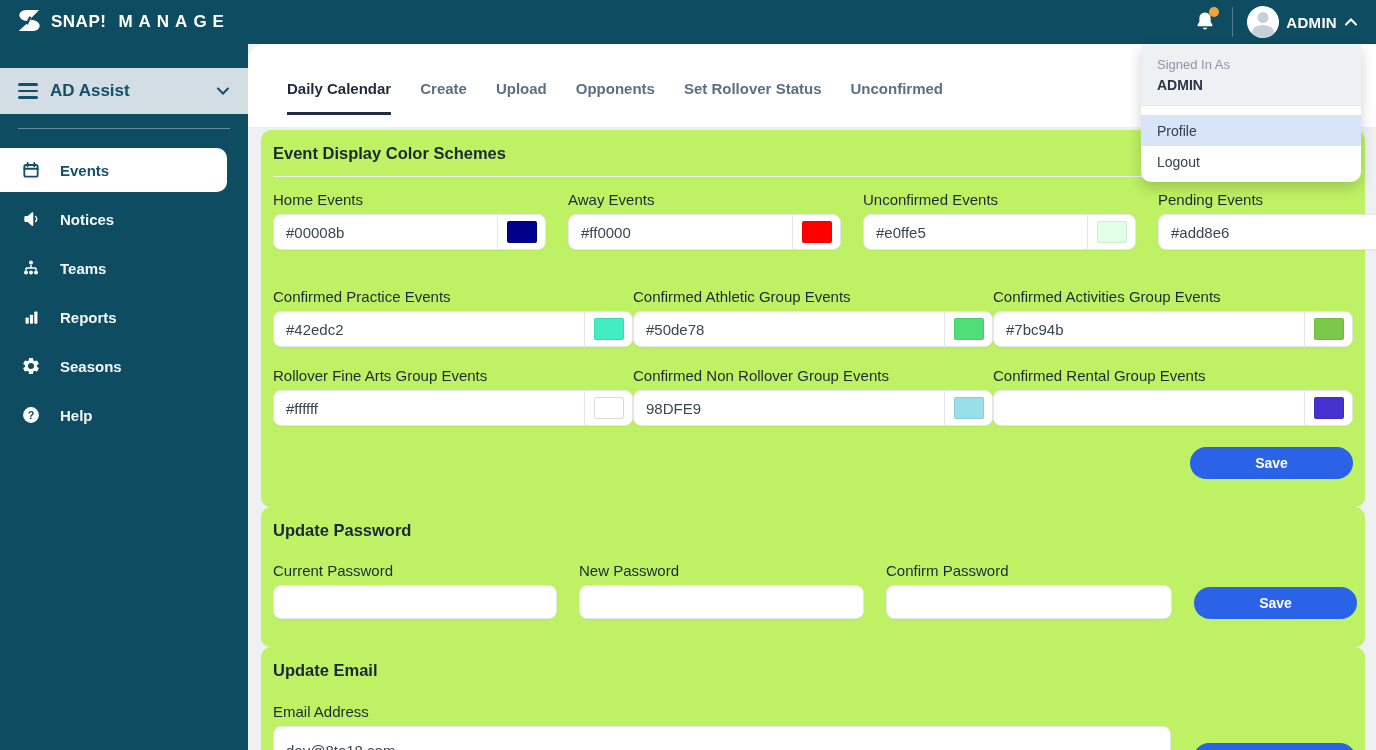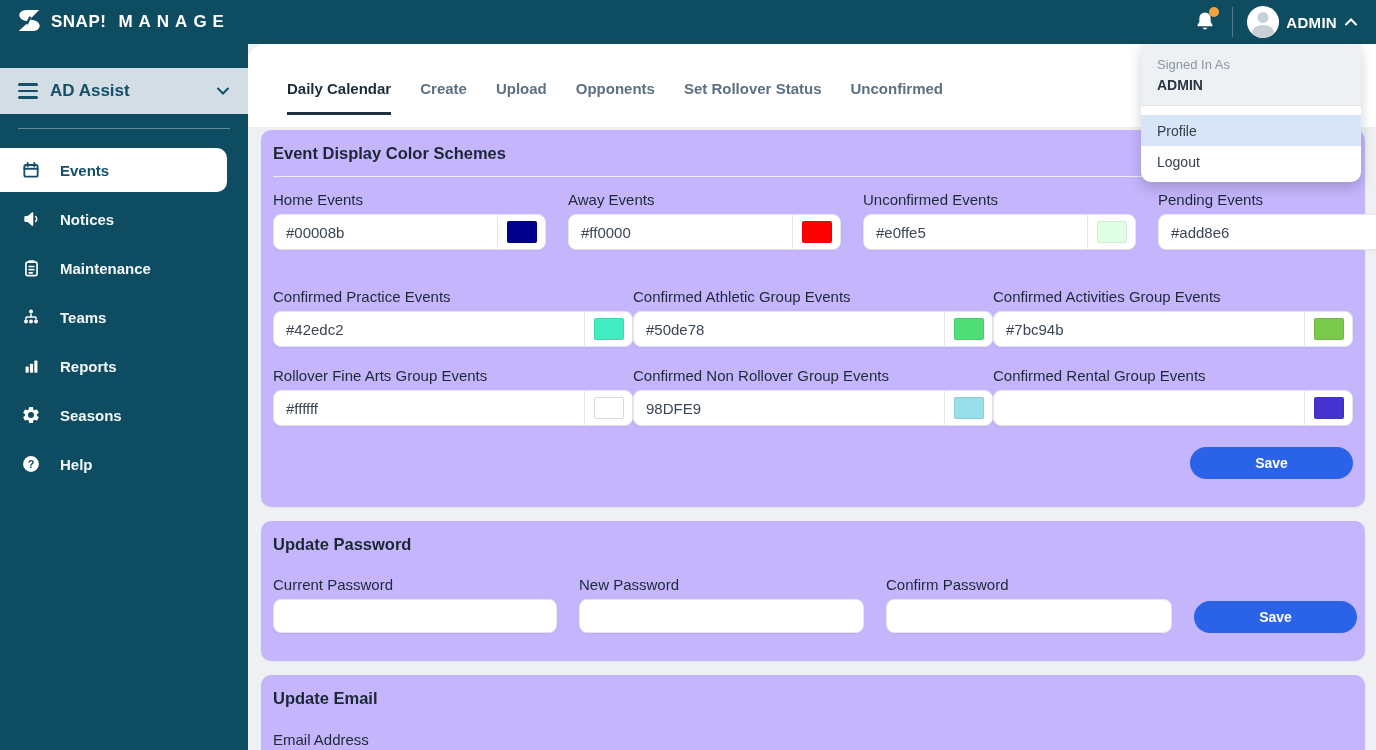--- a/index.html
+++ b/index.html
@@ -36,21 +36,21 @@
   .nav-item.active { background:#fff; color:#14506b; width:227px; border-radius:0 10px 10px 0; }
   .nav-icon { width:22px; height:22px; display:flex; align-items:center; justify-content:center; flex:0 0 22px; }
 
   
   .main { position:absolute; top:44px; left:248px; width:1128px; height:706px; background:#fff; border-top-left-radius:18px; }
   .tabbar { height:83px; display:flex; align-items:flex-start; padding:36px 0 0 39px; gap:29px; border-top-left-radius:18px; background:#fff; }
   .tab { font-size:15px; font-weight:600; color:#5b7183; padding-bottom:15px; cursor:pointer; white-space:nowrap; }
   .tab.active { color:#1c2b3a; font-weight:700; border-bottom:3px solid #212e3e; }
   .content { position:absolute; top:83px; left:0; width:1128px; height:623px; background:#eef0f2; padding:3px 11px 0 13px; overflow:hidden; }
 
-  .card { background:#c4b5fd; border-radius:10px; box-shadow:0 1px 2px rgba(16,24,40,0.05); padding:14px 12px 28px 12px; margin-bottom:14px; }
+  .card { background:#bef264; border-radius:10px; box-shadow:0 1px 2px rgba(16,24,40,0.05); padding:14px 12px 28px 12px; }
   .card-title { font-size:16.5px; font-weight:700; color:#1b2733; }
   .card-divider { height:1px; background:#eceef1; margin:13px 0 14px 0; }
 
   .field-label { font-size:15px; color:#1d2a36; margin-bottom:6px; }
   .grid4 { display:grid; grid-template-columns:repeat(4,1fr); column-gap:22px; }
   .grid3 { display:grid; grid-template-columns:repeat(3,1fr); }
   .mt38 { margin-top:38px; } .mt20 { margin-top:20px; }
 
   .input-group { display:flex; align-items:stretch; height:36px; border:1px solid #e3e7eb; border-radius:8px; background:#fff;
                  box-shadow:0 1px 2px rgba(16,24,40,0.04); overflow:hidden; }
@@ -149,29 +149,20 @@
     <div class="nav-item">
       <span class="nav-icon">
         <svg width="20" height="20" viewBox="0 0 24 24" fill="#ffffff">
           <path d="M4 10 v4 a1.5 1.5 0 0 0 1.5 1.5 H8 l5 4.5 a1 1 0 0 0 1.7 -0.8 V5 a1 1 0 0 0 -1.7 -0.8 L8 8.5 H5.5 A1.5 1.5 0 0 0 4 10 Z"></path>
           <path d="M17.5 9 a4 4 0 0 1 0 6" stroke="#ffffff" stroke-width="1.8" fill="none" stroke-linecap="round"></path>
         </svg>
       </span>
       <span>Notices</span>
     </div>
 
-    <div class="nav-item">
-      <span class="nav-icon">
-        <svg width="19" height="19" viewBox="0 0 24 24" fill="none" stroke="#ffffff" stroke-width="2.1" stroke-linecap="round">
-          <rect x="5" y="4" width="14" height="17" rx="2"></rect>
-            <path d="M9 2.5h6 M9 9.5h6 M9 13.5h6 M9 17.5h4"></path>
-        </svg>
-      </span>
-      <span>Maintenance</span>
-    </div>
 
     <div class="nav-item">
       <span class="nav-icon">
         <svg width="20" height="20" viewBox="0 0 24 24" fill="#ffffff">
           <circle cx="12" cy="5.5" r="2.4"></circle>
           <path d="M12 8v4 M6 12h12 M6 12v3 M18 12v3" stroke="#ffffff" stroke-width="1.8" fill="none"></path>
           <circle cx="6" cy="17.5" r="2.4"></circle>
             <circle cx="12" cy="17.5" r="2.4"></circle>
             <circle cx="18" cy="17.5" r="2.4"></circle>
         </svg>

